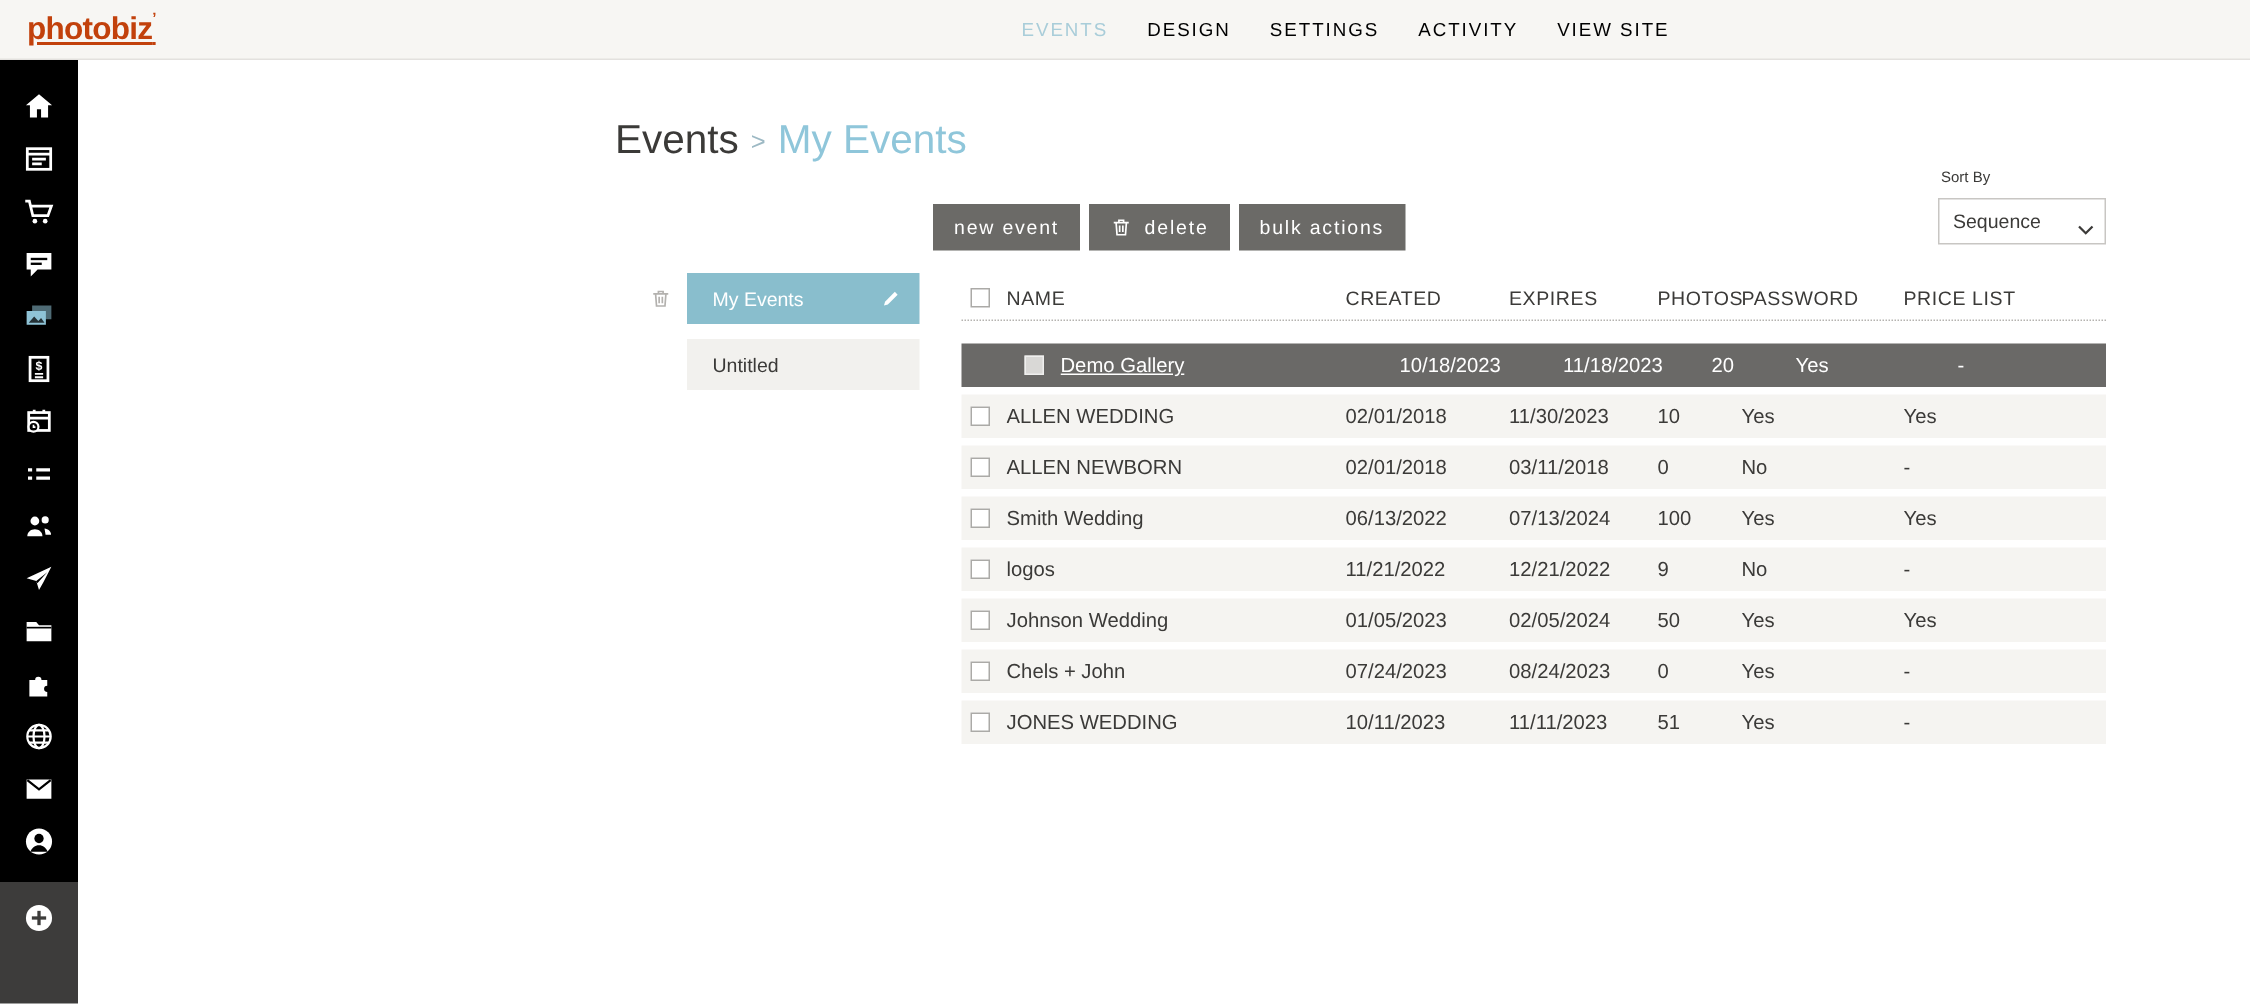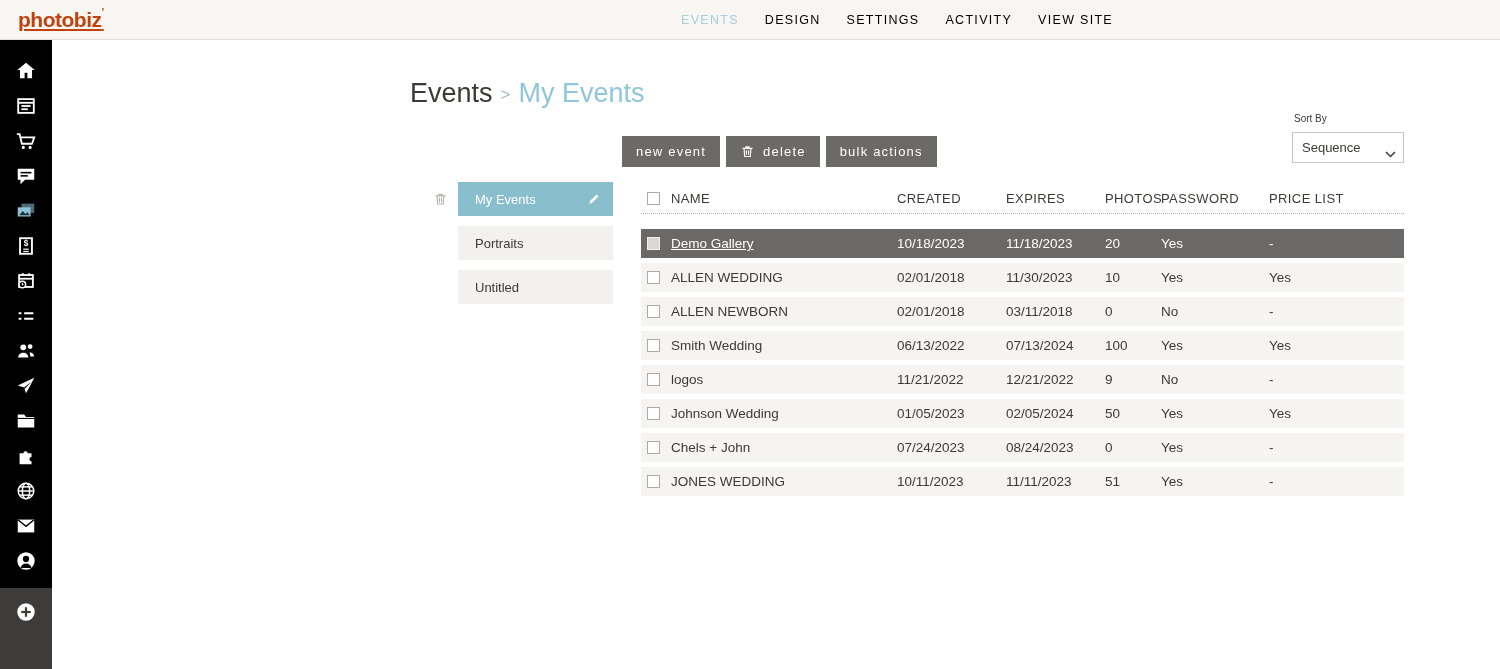--- a/index.html
+++ b/index.html
@@ -53,21 +53,21 @@
   .category .pencil { width:14px; height:14px; }
   .category .pencil svg { width:14px; height:14px; display:block; }
 
   
   .table { position:absolute; left:641px; top:184px; width:763px; }
   .tgrid { display:grid; grid-template-columns:30px 226px 109px 99px 56px 108px 58px 1fr; align-items:center; }
   .thead { height:30px; border-bottom:1px dotted #b5b3b0; margin-bottom:15px; }
   .th { font-size:13px; color:#3b3a38; letter-spacing:0.4px; white-space:nowrap; }
   .c-center { text-align:left; }
   .trow { height:29px; background:#f5f4f1; margin-bottom:5px; font-size:13.5px; color:#3b3a38; cursor:pointer; }
-  .trow.selected { background:#6a6967; color:#fff; }
+  .trow.selected { background:#6a6967; color:#fff;padding-left:36px; }
   .checkbox { width:13px; height:13px; border:1px solid #abaaa7; background:#fff; display:inline-block; margin-left:6px; cursor:pointer; }
   .trow.selected .checkbox { background:#d9d8d6; border-color:#efefee; }
   .name-cell { white-space:nowrap; overflow:hidden; }
   .trow.selected .name-cell span { text-decoration:underline; }
 </style>
 </head>
 <body>
 
 <div id="page">
 
@@ -244,23 +244,20 @@
   <div class="cat-list">
       <div class="category active">
         <span class="cat-label">My Events</span>
         <span class="pencil">
           <svg viewBox="0 0 24 24" fill="#fff">
             <path d="M4 20l1.2-4.4L16.4 4.4l3.2 3.2L8.4 18.8z"></path>
           </svg>
         </span>
       </div>
       <div class="category">
-        <span class="cat-label">Portraits</span>
-      </div>
-      <div class="category">
         <span class="cat-label">Untitled</span>
       </div>
     </div>
 
   <div class="table">
     <div class="tgrid thead">
       <span class="checkbox"></span>
       <span class="th">NAME</span>
       <span class="th">CREATED</span>
       <span class="th">EXPIRES</span>

